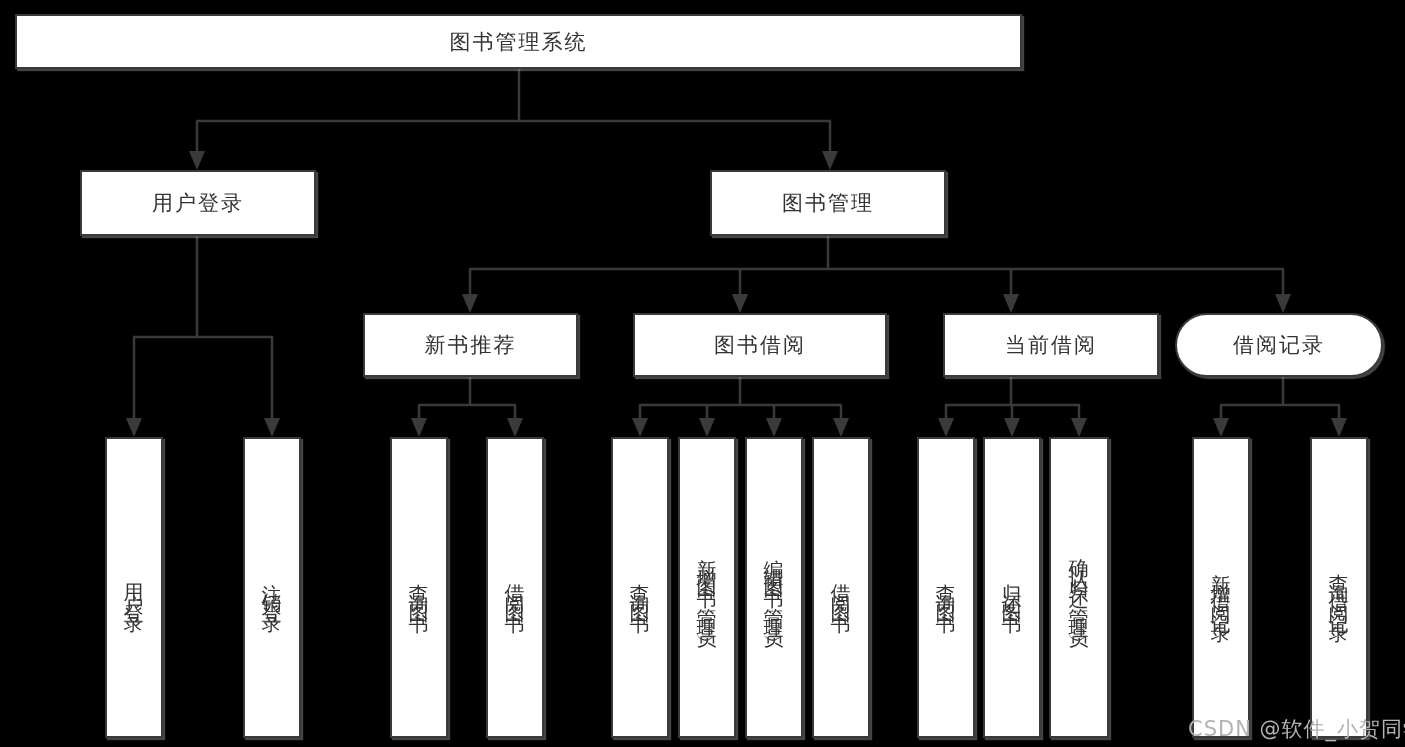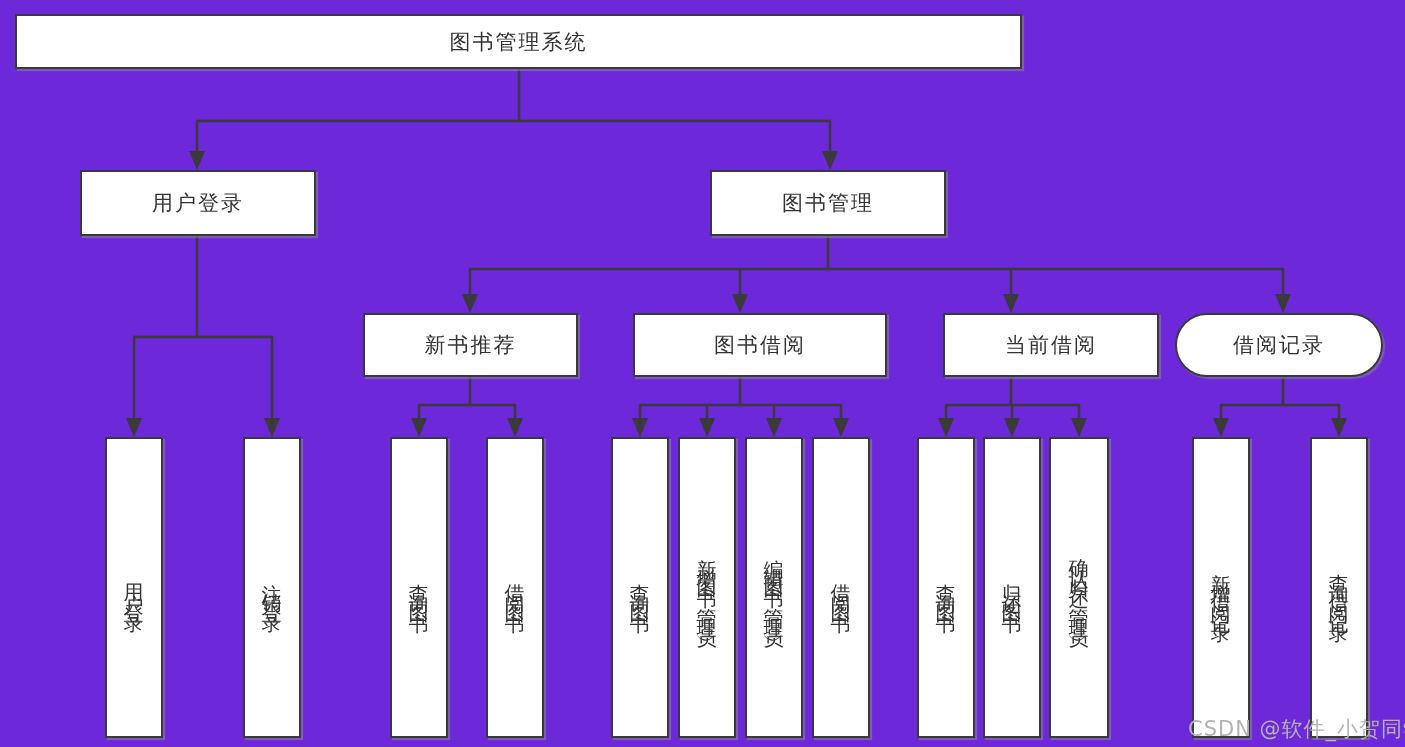--- a/index.html
+++ b/index.html
@@ -4,21 +4,21 @@
 <style>
   html, body {
     margin: 0;
     padding: 0;
     background: #ffffff;
   }
   .canvas {
     position: relative;
     width: 1405px;
     height: 747px;
-    background: #6d28d9;
+    background: #000000;
     font-family: "DejaVu Sans", "Liberation Sans", sans-serif;
     overflow: hidden;
   }
   svg.connectors {
     position: absolute;
     left: 0;
     top: 0;
     z-index: 1;
   }
   .node {

